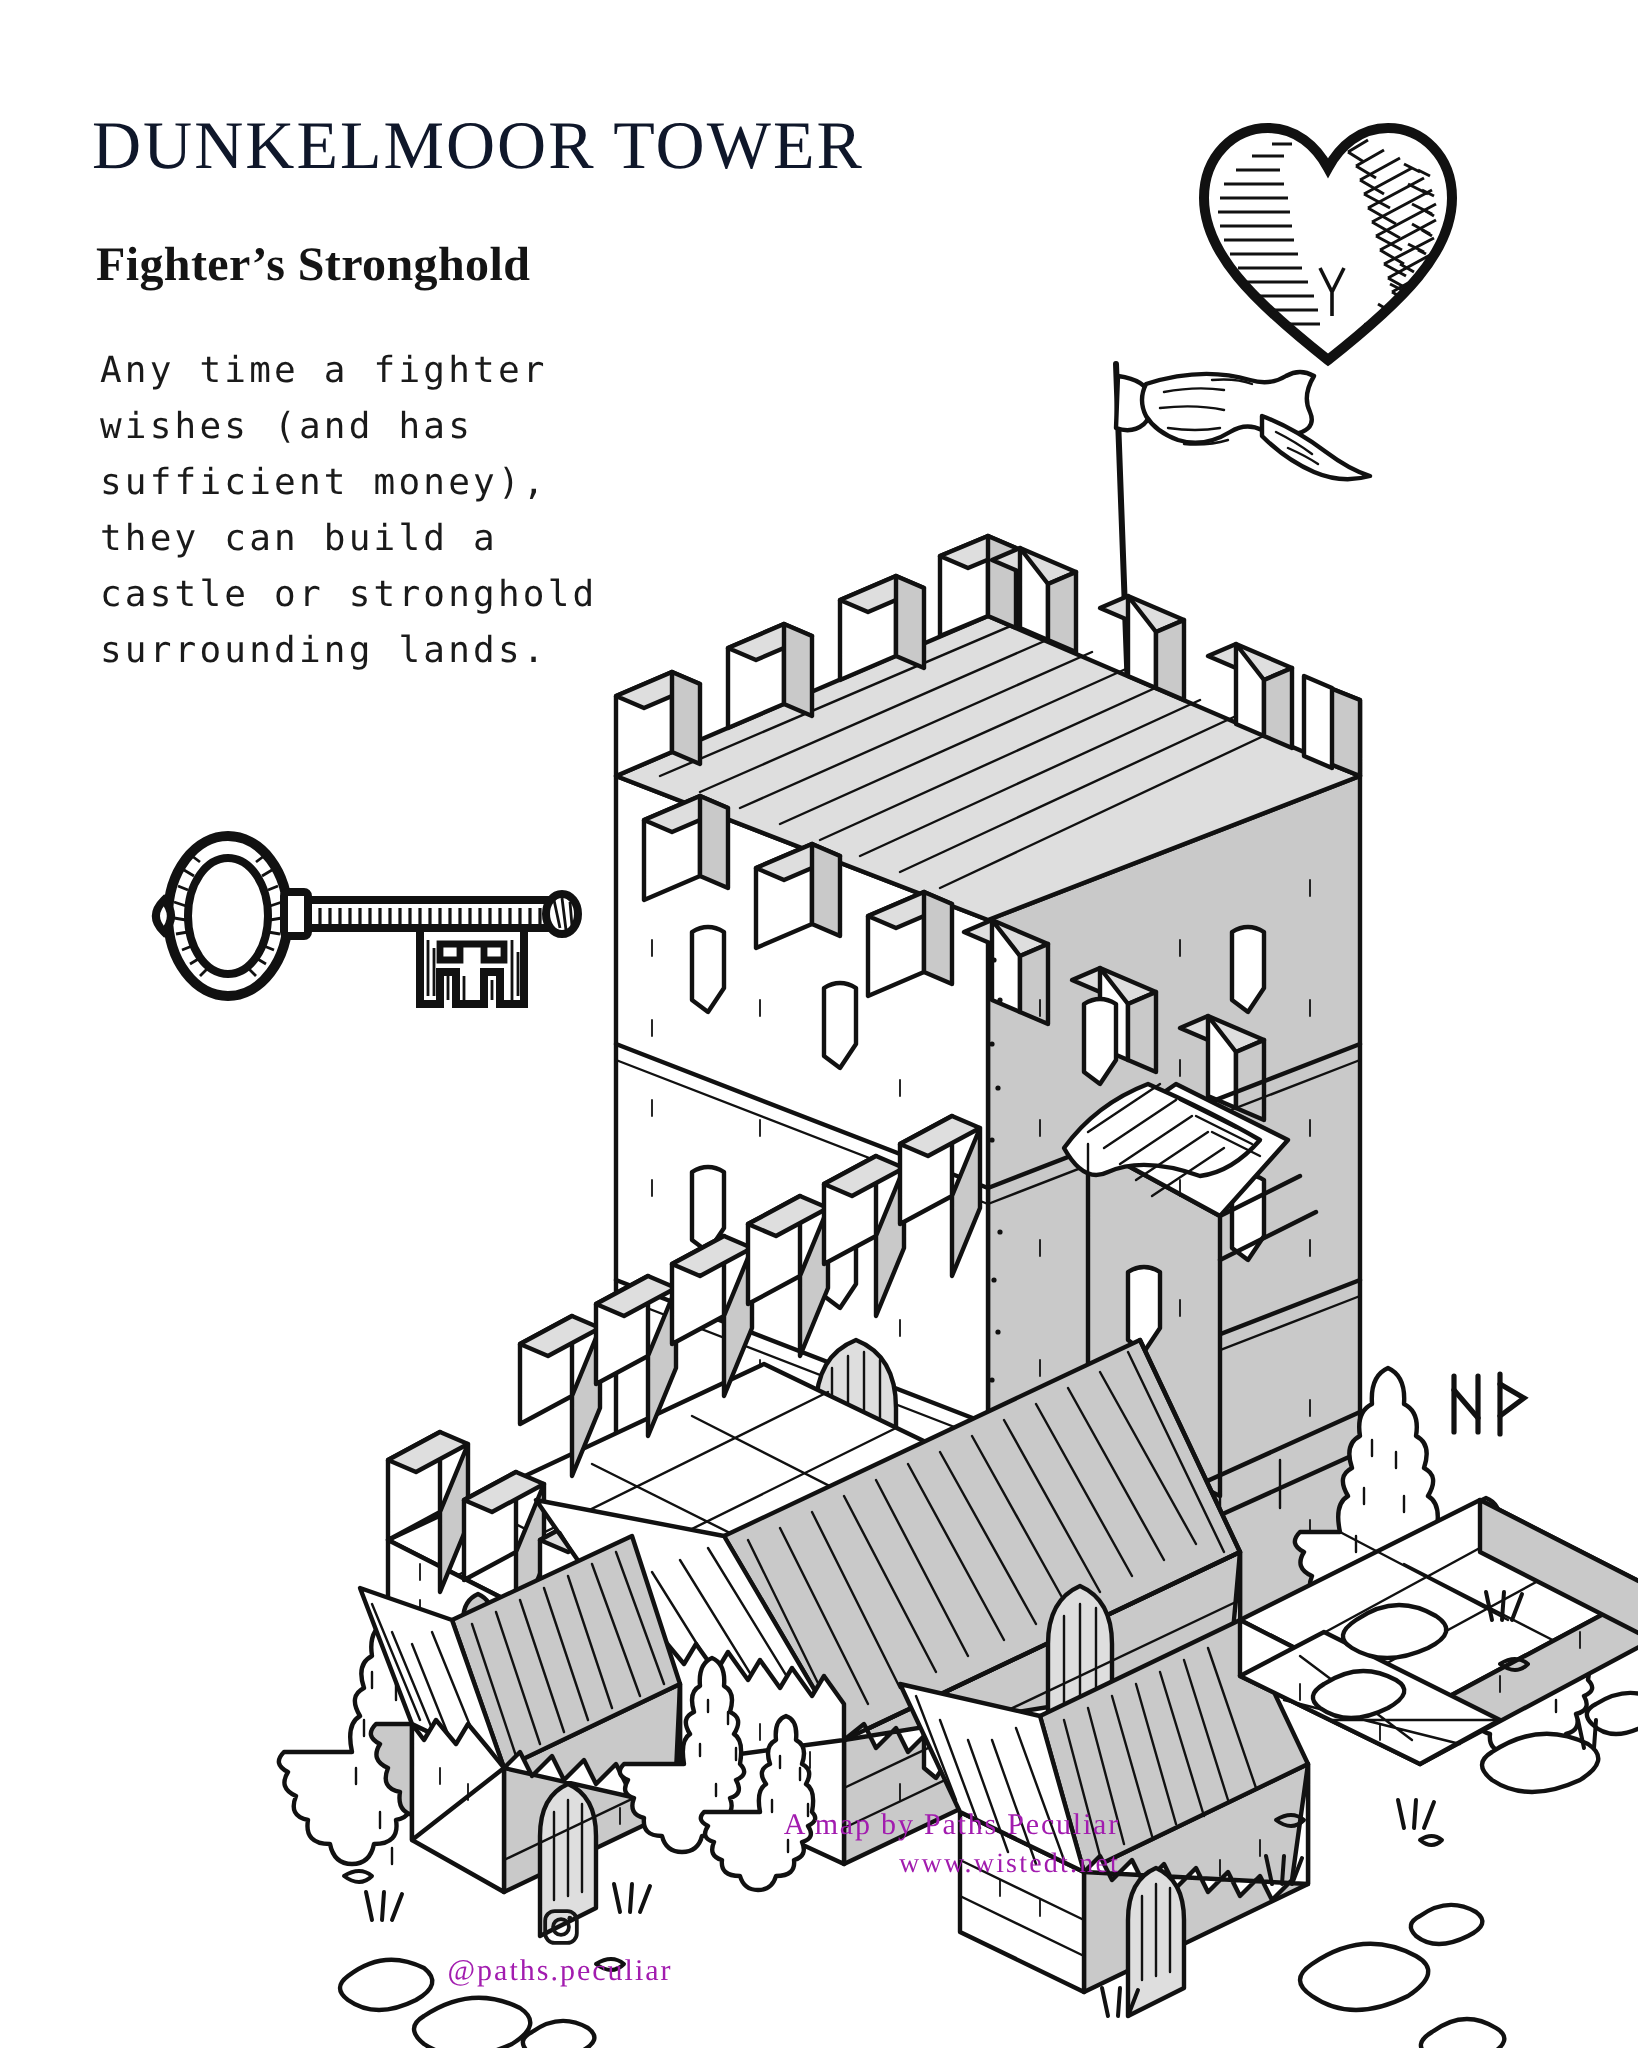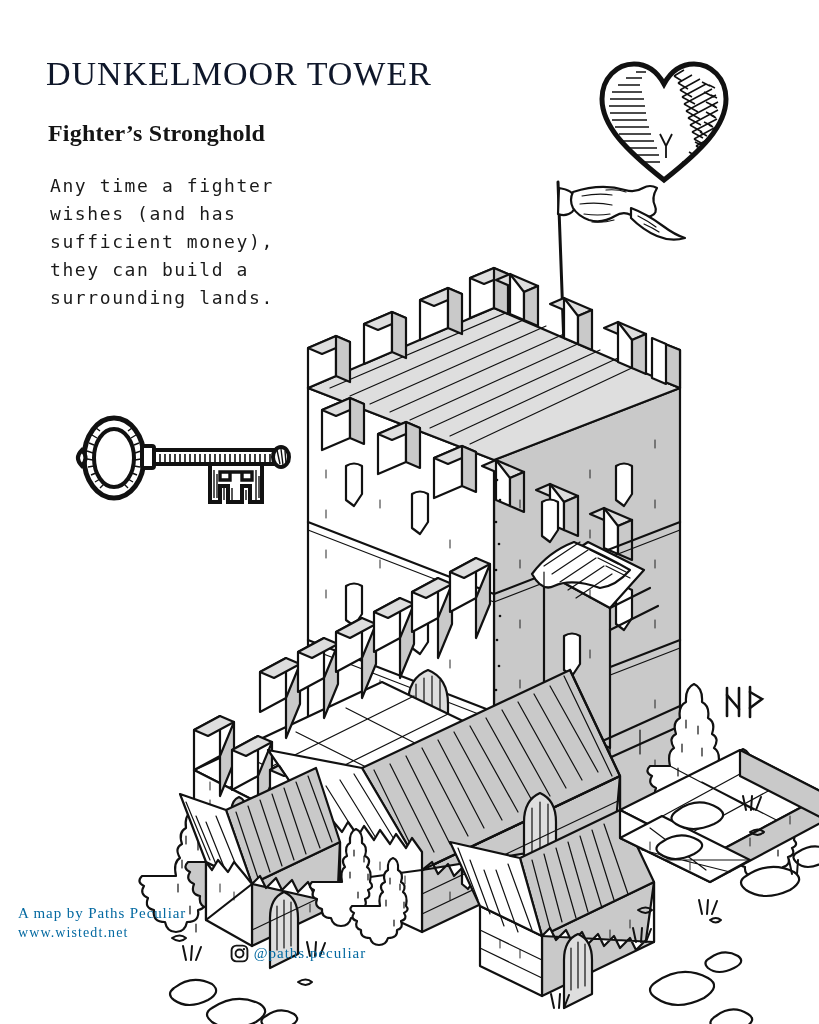--- a/index.html
+++ b/index.html
@@ -31,29 +31,28 @@
   .body-text{
     position:absolute;left:50px;top:172px;width:330px;
     font-family:"DejaVu Sans Mono","Liberation Mono",monospace;
     font-size:18px;line-height:28px;
     letter-spacing:1.6px;color:#1a1a1a;
   }
 
   
   .footer{
     position:absolute;left:0;top:905px;width:560px;
-    text-align:left;
+    text-align:right;
     font-family:"Liberation Serif", serif;
-    color:#0369a1;
-    padding-left:18px;
+    color:#a21caf;
   }
   .footer .ln1{font-size:15px;letter-spacing:0.9px;}
   .footer .ln2{font-size:14px;letter-spacing:1.1px;margin-top:3px;}
-  .footer .ln3{font-size:15px;letter-spacing:1.0px;margin-top:3px;
-               display:flex;align-items:center;justify-content:center;gap:5px;}
+  .footer .ln3{font-size:15px;letter-spacing:1.0px;margin-top:13px;
+               display:flex;align-items:center;justify-content:center;gap:5px;flex-direction:column;}
 
   
   .art{position:absolute;}
   svg{display:block;overflow:visible;}
   .ln{fill:none;stroke:#111;stroke-width:2.2;stroke-linecap:round;stroke-linejoin:round;}
   .lnT{fill:none;stroke:#111;stroke-width:1.2;stroke-linecap:round;}
   .lnH{fill:none;stroke:#111;stroke-width:0.9;stroke-linecap:round;}
   .fW{fill:#ffffff;stroke:#111;stroke-width:2.2;stroke-linejoin:round;}
   .fG{fill:#c9c9c9;stroke:#111;stroke-width:2.2;stroke-linejoin:round;}
   .fM{fill:#dedede;stroke:#111;stroke-width:2.2;stroke-linejoin:round;}
@@ -65,20 +64,21 @@
 <div id="page">
 
   <div class="title">DUNKELMOOR TOWER</div>
   <div class="subtitle">Fighter’s Stronghold</div>
 
   <div class="body-text">
     <div>Any time a fighter</div>
     <div>wishes (and has</div>
     <div>sufficient money),</div>
     <div>they can build a</div>
+    <div>castle or stronghold</div>
     <div>surrounding lands.</div>
   </div>
 
   <div class="art" style="left:596px;top:52px;">
     <svg width="136" height="136" viewBox="0 0 136 136">
       <defs>
         <clipPath id="heartClip">
           <path d="M68 128 C 30 98, 6 74, 6 47 C 6 26, 21 12, 38 12 C 52 12, 62 21, 68 32 C 74 21, 84 12, 98 12 C 115 12, 130 26, 130 47 C 130 74, 106 98, 68 128 Z"></path>
         </clipPath>
       </defs>

